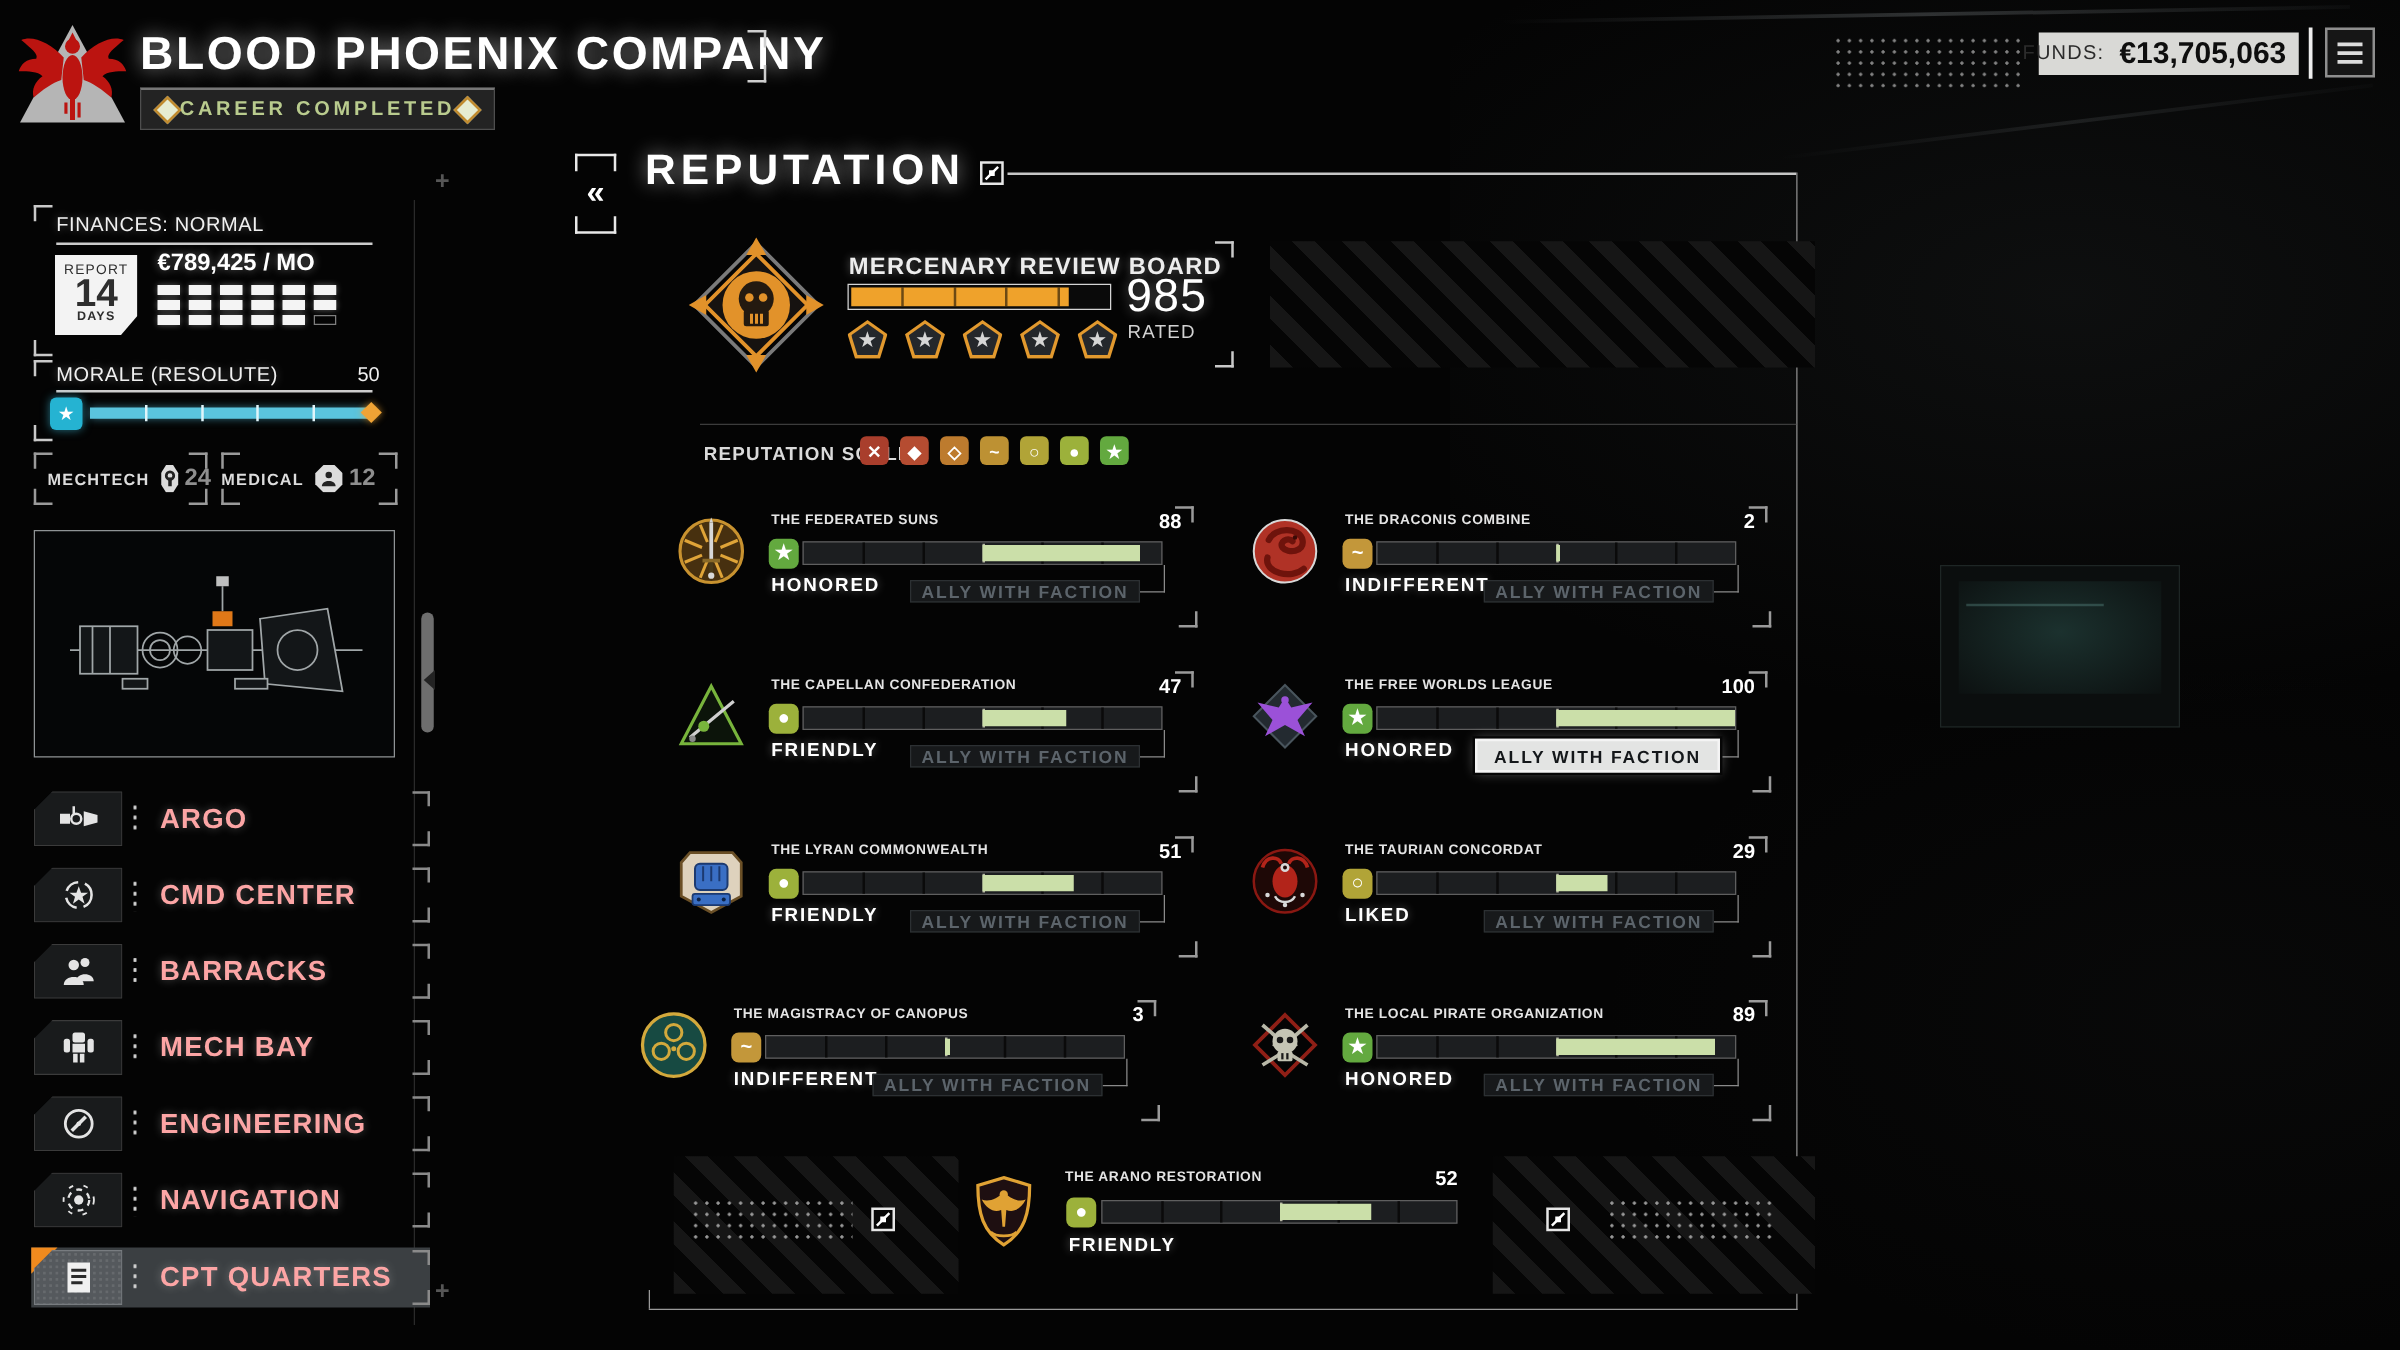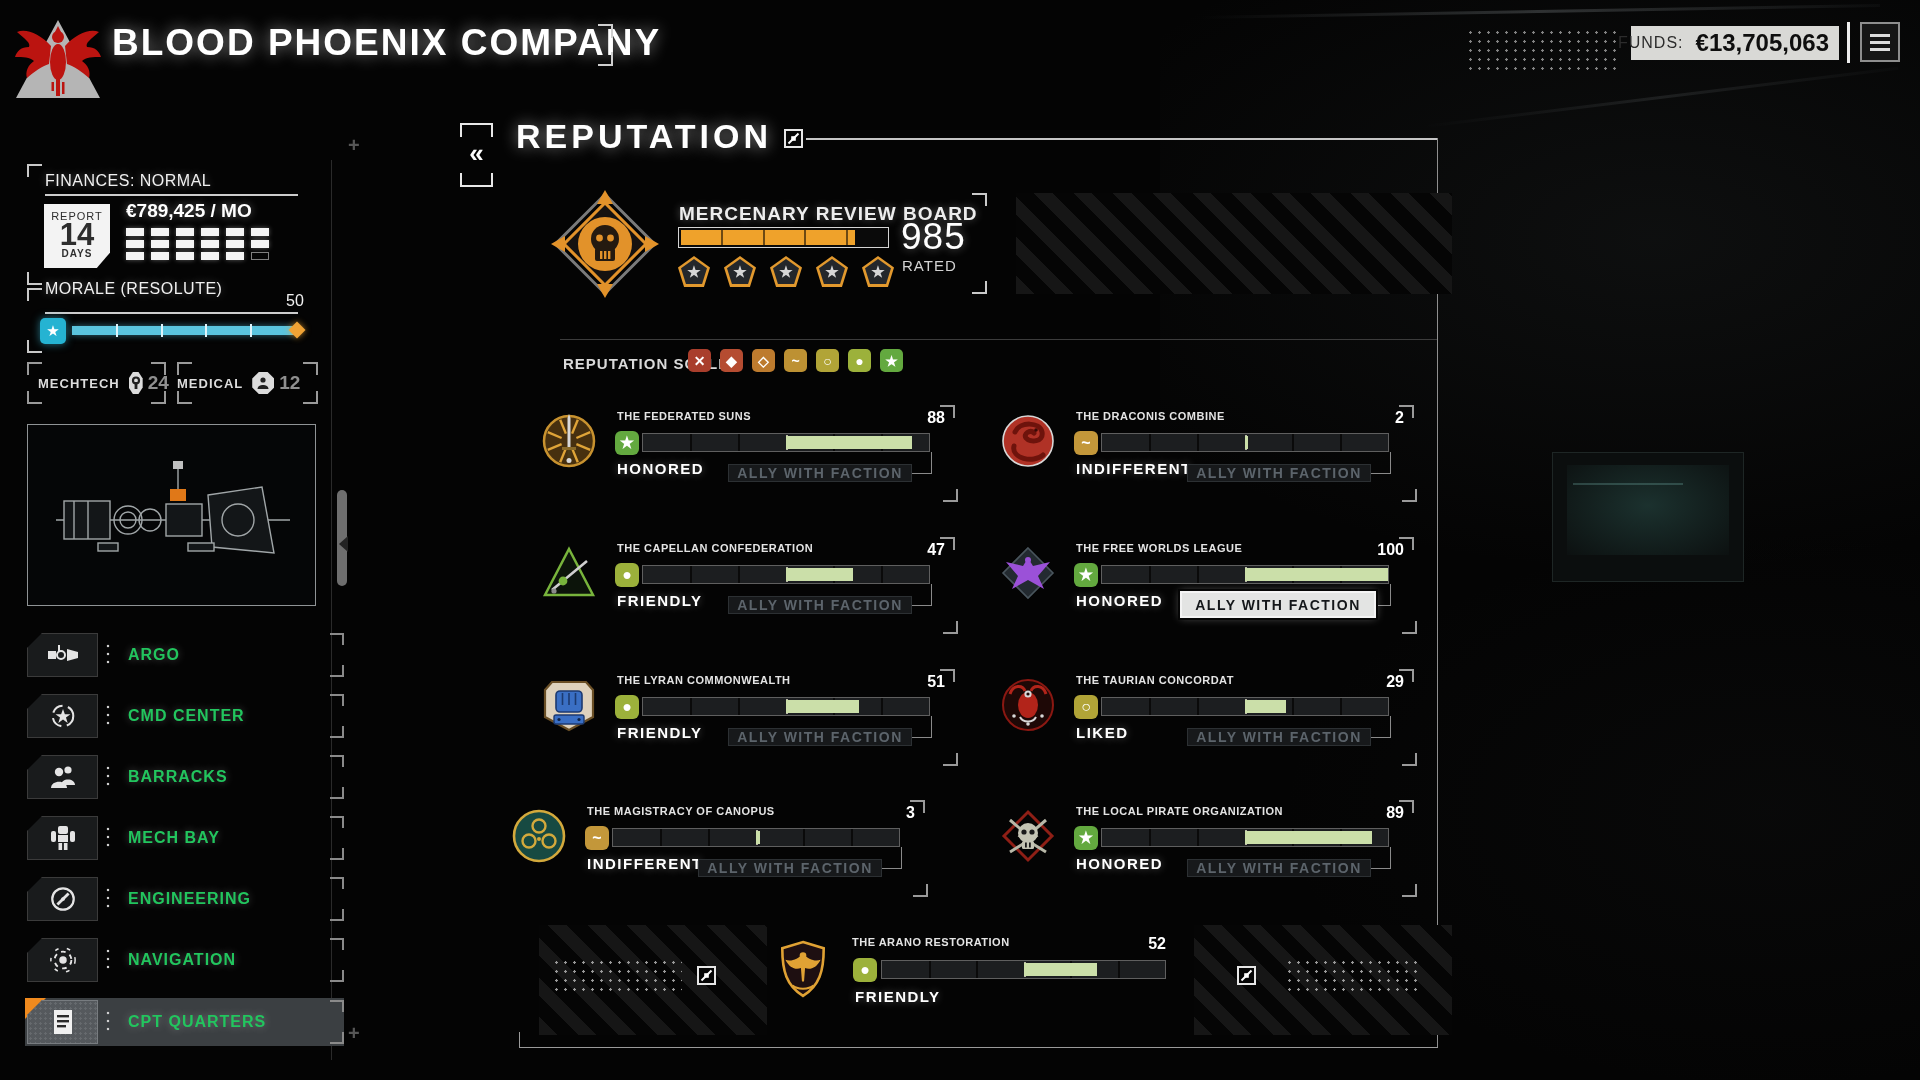--- a/index.html
+++ b/index.html
@@ -69,22 +69,22 @@
   .scrollbar{left:337px;top:490px;width:10px;height:96px;background:#6e6e6e;border-radius:5px;}
   .scroll-arrow{left:339px;top:536px;width:0;height:0;border-top:8px solid transparent;border-bottom:8px solid transparent;border-right:9px solid #232323;}
   .nav-item{left:27px;width:291px;height:44px;}
   .nav-item .rowbg{position:absolute;left:-2px;top:-2px;right:-26px;bottom:-2px;background:#3b3f42;display:none;}
   .nav-item.active .rowbg{display:block;}
   .nav-icon-box{position:absolute;left:0;top:0;width:71px;height:44px;background:#191b1c;border:1px solid #3b3b3b;
     clip-path:polygon(15px 0,100% 0,100% 100%,0 100%,0 15px);display:flex;align-items:center;justify-content:center;box-sizing:border-box;}
   .nav-item.active .nav-icon-box{background:#55595d;background-image:radial-gradient(circle,rgba(255,255,255,.10) 1px,transparent 1.2px);background-size:5px 5px;border-color:#787c80;}
   .nav-dots{position:absolute;left:79px;top:9px;width:4px;height:26px;
     background-image:radial-gradient(circle,#cfcfcf 1.4px,transparent 1.6px);background-size:4px 8px;background-repeat:repeat-y;}
-  .nav-label{position:absolute;left:101px;top:50%;transform:translateY(-50%);font-size:16px;font-weight:600;
-    letter-spacing:1px;color:#22c55e;text-shadow:0 0 8px rgba(255,255,255,.3);white-space:nowrap;}
+  .nav-label{position:absolute;left:101px;top:50%;transform:translateY(-50%);font-size:22px;font-weight:600;
+    letter-spacing:1px;color:#fca5a5;text-shadow:0 0 8px rgba(255,255,255,.3);white-space:nowrap;}
   .nav-brk-t{position:absolute;right:-26px;top:0;width:12px;height:10px;border-top:2px solid #8a8a8a;border-right:2px solid #8a8a8a;}
   .nav-brk-b{position:absolute;right:-26px;bottom:0;width:12px;height:10px;border-bottom:2px solid #8a8a8a;border-right:2px solid #8a8a8a;}
   .orange-corner{position:absolute;left:-2px;top:-2px;width:0;height:0;border-top:21px solid #f08a1e;border-right:21px solid transparent;}
   
   .back-btn{left:460px;top:123px;width:33px;height:64px;cursor:pointer;}
   .back-btn::before{content:"";position:absolute;left:0;right:0;top:0;height:12px;border:2px solid #e8e8e8;border-bottom:none;}
   .back-btn::after{content:"";position:absolute;left:0;right:0;bottom:0;height:12px;border:2px solid #e8e8e8;border-top:none;}
   .back-glyph{position:absolute;left:50%;top:50%;transform:translate(-50%,-54%);font-size:26px;font-weight:bold;color:#fff;}
   .page-title{left:516px;top:117px;font-size:34px;font-weight:bold;letter-spacing:4px;color:#fff;
     text-shadow:0 0 16px rgba(255,255,255,.55);}
@@ -159,20 +159,25 @@
       <polygon points="46,20 41,30 51,30"></polygon>
       <rect x="44" y="72" width="4" height="18"></rect>
       <rect x="50" y="76" width="2.5" height="12"></rect>
       <rect x="39.5" y="76" width="2.5" height="9"></rect>
     </g>
   </svg>
 </div>
 <div class="abs company-title">BLOOD PHOENIX COMPANY</div>
 <span class="abs title-brk-t"></span>
 <span class="abs title-brk-b"></span>
+<div class="abs career-banner">
+  <span class="diamond"></span>
+  <span class="career-text">CAREER COMPLETED</span>
+  <span class="diamond"></span>
+</div>
 <div class="abs dots dot-grid-top"></div>
 <div class="abs funds-box">
   <span class="funds-label">FUNDS:</span>
   <span class="funds-value">€13,705,063</span>
 </div>
 <div class="abs topbar-divider"></div>
 <div class="abs menu-btn">
       <i></i>
       <i></i>
       <i></i>
@@ -208,21 +213,21 @@
   <i></i>
       <i></i>
       <i></i>
       <i></i>
       <i></i>
       <i class="empty"></i>
 </div>
 
 <span class="cr tl" style="left:27px;top:288px;"></span>
 <span class="cr bl" style="left:27px;top:340px;"></span>
-<div class="abs morale-label" style="left:45px;top:280px;">MORALE (RESOLUTE)</div>
+<div class="abs morale-label" style="left:45px;top:292px;">MORALE (RESOLUTE)</div>
 <div class="abs morale-value" style="left:286px;top:292px;">50</div>
 <div class="abs hline" style="left:45px;top:312px;width:253px;"></div>
 <div class="abs star-handle">★</div>
 <div class="abs morale-track">
   <i style="left:20%"></i>
       <i style="left:40%"></i>
       <i style="left:60%"></i>
       <i style="left:80%"></i>
 </div>
 <div class="abs morale-diamond"></div>

